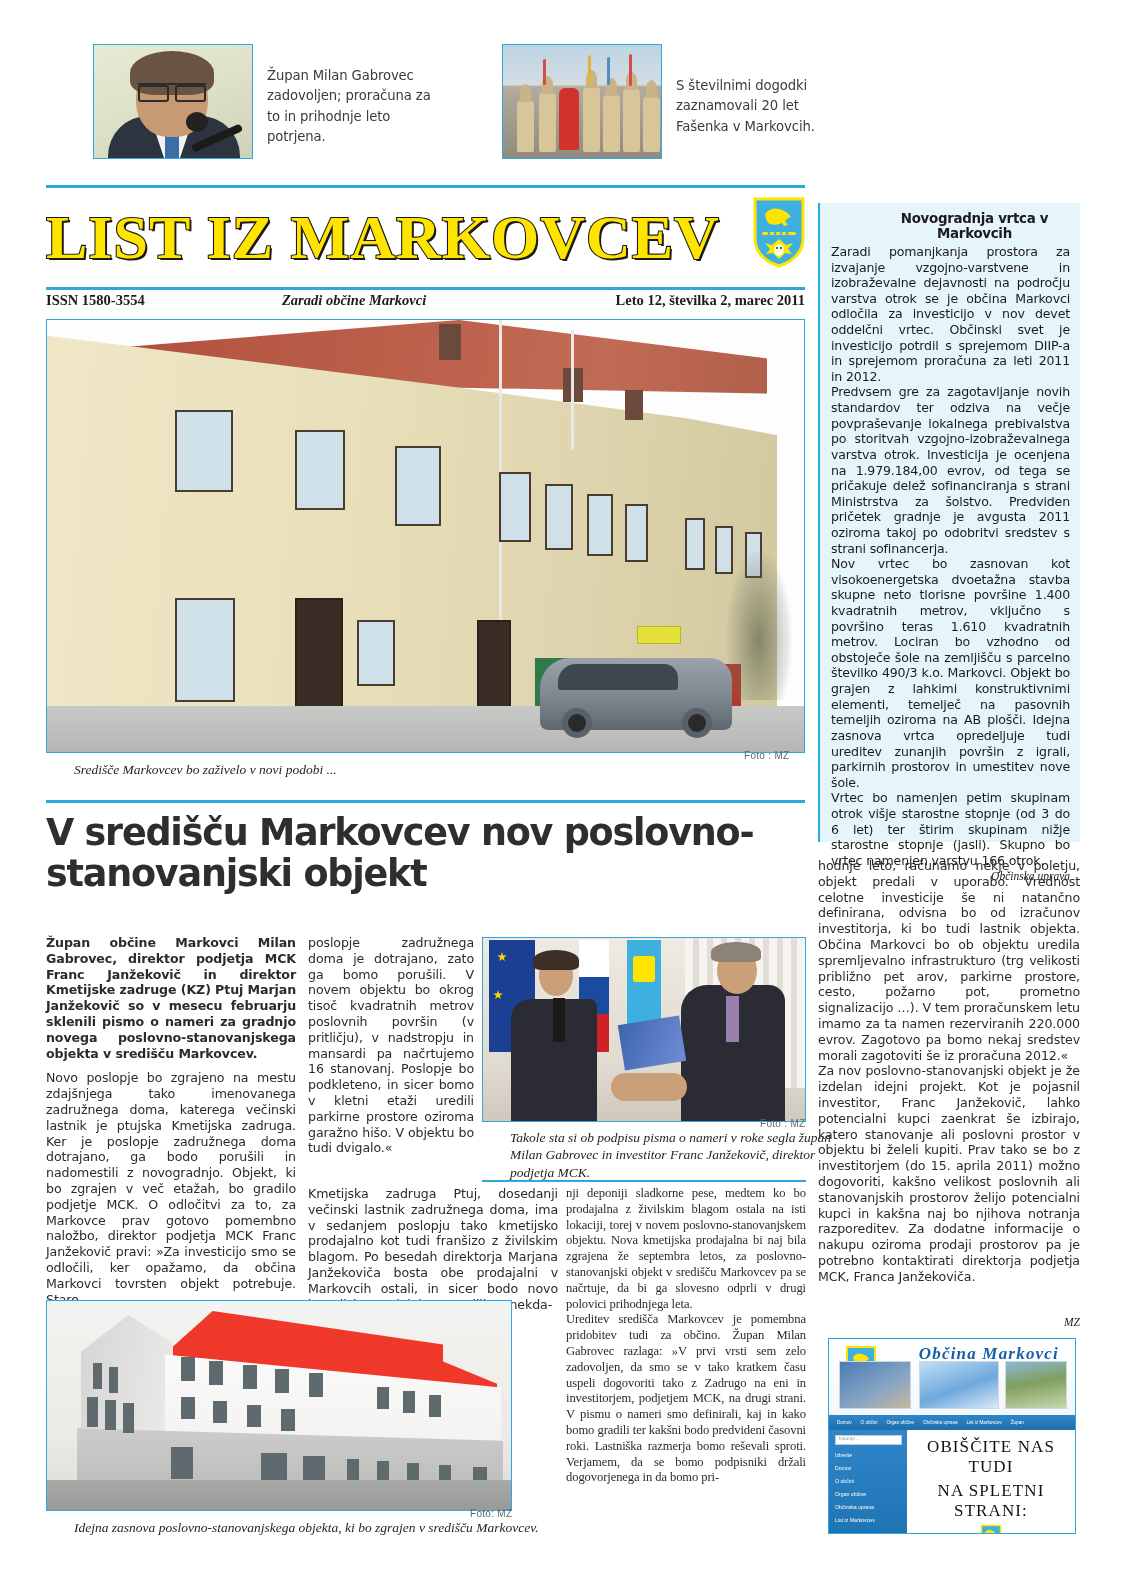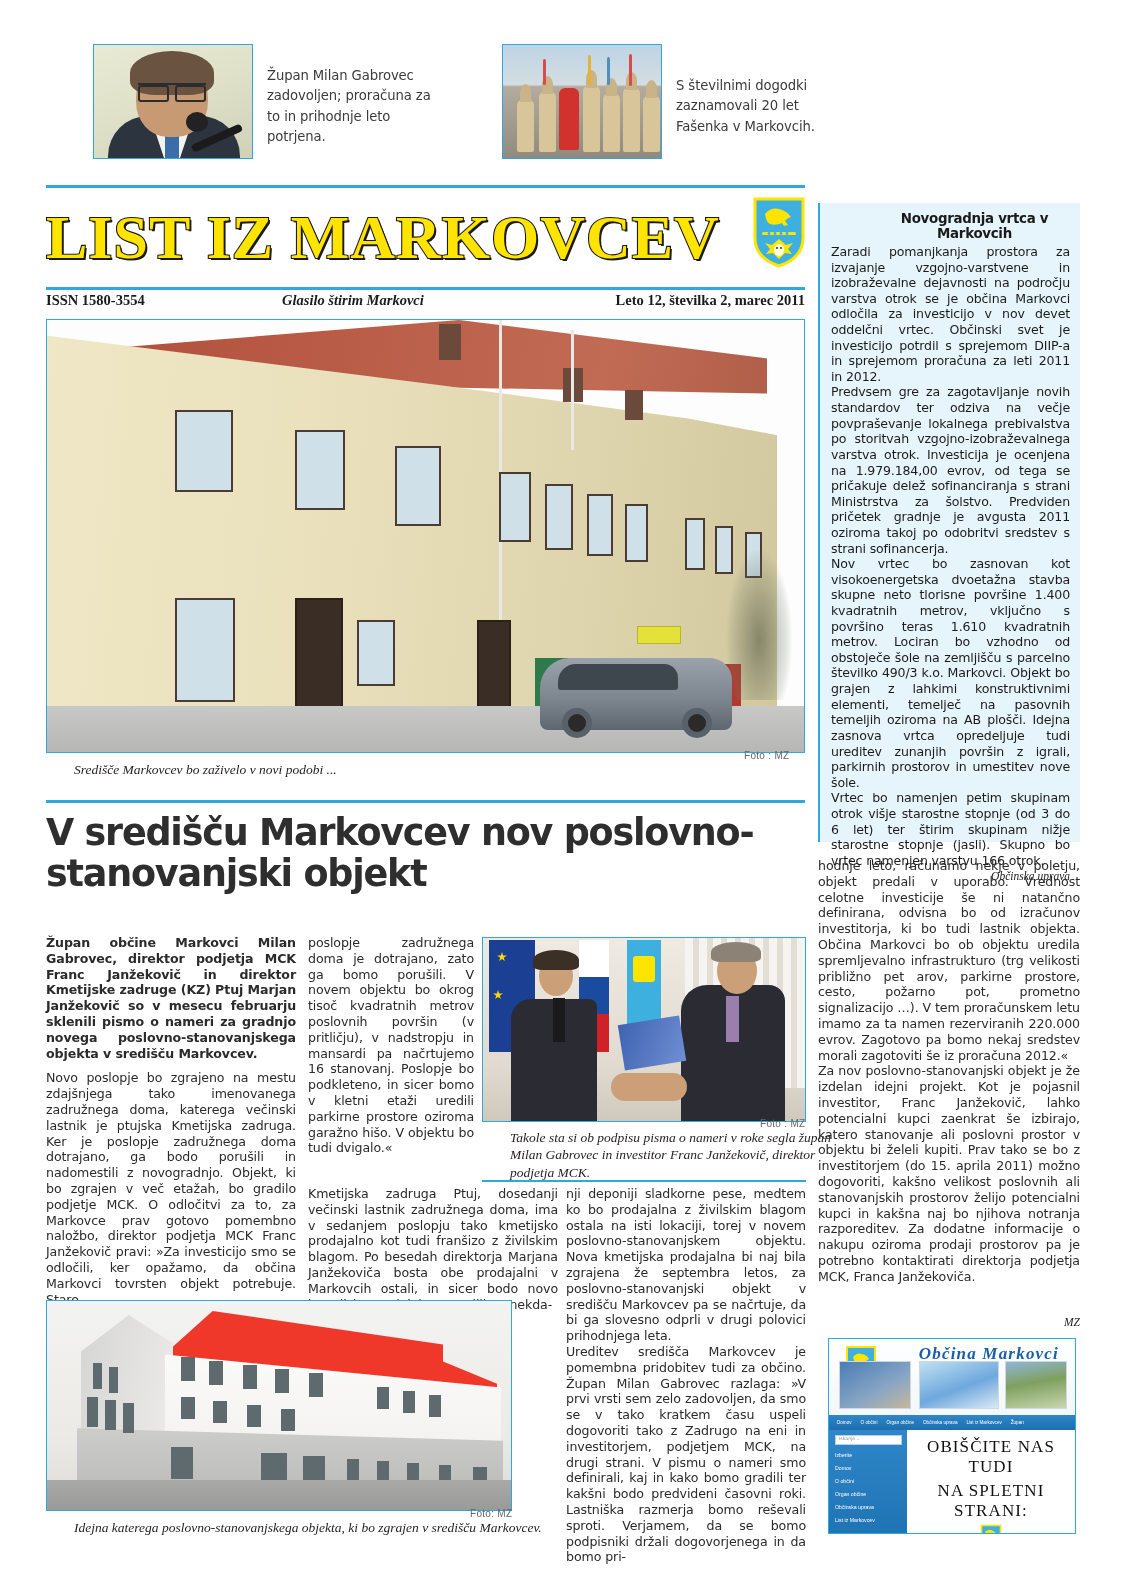--- a/index.html
+++ b/index.html
@@ -295,21 +295,21 @@
   }
 
   
   .col { position: absolute; font-size: 12.6px; line-height: 1.255; text-align: justify; color:#2b2b2b; letter-spacing:-0.1px; }
   .col p { margin: 0; }
   .lead { font-weight: bold; }
 
   .col-1 { left: 46px; top: 935px; width: 250px; }
   .col-2 { left: 308px; top: 935px; width: 166px; }
   .col-2b { left: 308px; top: 1186px; width: 250px; }
-  .col-3 { left: 566px; top: 1186px; width: 240px; }
+  .col-3 { left: 566px; top: 1186px; width: 240px; font-family: Liberation Serif, serif; }
   .col-4 { left: 818px; top: 858px; width: 262px; }
 
   
   .hs-photo {
     position:absolute; left: 482px; top: 937px; width: 324px; height: 185px;
     border: 1.5px solid #2fa8dd; overflow:hidden;
     background: linear-gradient(180deg,#e9e4dc 0%,#dcd6cb 100%);
   }
   .hs-wall{position:absolute; left:0; top:0; width:100%; height:100%; background:linear-gradient(180deg,#efeae2 0%,#e0dad0 70%,#cfc8bd 100%);}
   .hs-blinds{position:absolute; right:0; top:0; width:120px; height:150px;
@@ -485,21 +485,21 @@
         <ellipse cx="27" cy="54" rx="5" ry="6" fill="#fffde0"></ellipse>
         <circle cx="25" cy="52" r="1" fill="#333"></circle>
           <circle cx="29" cy="52" r="1" fill="#333"></circle>
       </svg>
     </div>
   </div>
 
   <div class="issn-rule"></div>
   <div class="issn-bar">
     <span class="left">ISSN 1580-3554</span>
-    <span class="mid">Glasilo štirim Markovci</span>
+    <span class="mid">Zaradi občine Markovci</span>
     <span class="right">Leto 12, številka 2, marec 2011</span>
   </div>
 
   <div class="main-photo">
     <div class="mp-sky"></div>
     <div class="mp-roof"></div>
     <div class="mp-roof2"></div>
     <div class="mp-facade"></div>
     <div class="mp-chimney" style="left:392px;top:4px;width:22px;height:36px;"></div>
     <div class="mp-chimney" style="left:516px;top:48px;width:20px;height:34px;"></div>
@@ -623,21 +623,21 @@
     <div class="rp-win" style="left:214px;top:152px;width:26px;height:32px;"></div>
     <div class="rp-win" style="left:256px;top:155px;width:22px;height:32px;"></div>
     <div class="rp-win" style="left:300px;top:158px;width:12px;height:30px;"></div>
     <div class="rp-win" style="left:330px;top:160px;width:12px;height:30px;"></div>
     <div class="rp-win" style="left:360px;top:162px;width:12px;height:30px;"></div>
     <div class="rp-win" style="left:392px;top:164px;width:12px;height:30px;"></div>
     <div class="rp-win" style="left:426px;top:166px;width:14px;height:30px;"></div>
     <div class="rp-ground"></div>
   </div>
   <div class="foto-credit" style="left:470px; top:1508px;">Foto: MZ</div>
-  <div class="caption" style="left:46px; top:1520px; width:500px;">Idejna katerega poslovno-stanovanjskega objekta, ki bo zgrajen v središču Markovcev.</div>
+  <div class="caption" style="left:46px; top:1520px; width:500px;">Idejna zasnova poslovno-stanovanjskega objekta, ki bo zgrajen v središču Markovcev.</div>
 
   <div class="ad-box">
     <div class="ad-header">
       <div class="ad-crest">
         <svg viewBox="0 0 32 42" width="32" height="42">
           <path d="M2 2 H30 V25 Q30 36 16 41 Q2 36 2 25 Z" fill="#3eb0e0" stroke="#ffe400" stroke-width="2"></path>
           <path d="M8 12 q4 -5 9 -3 q5 1 7 5 l-3 2 l2 3 l-3 0 q-4 2 -8 0 q-3 -2 -4 -7z" fill="#ffe400"></path>
           <rect x="6" y="22" width="20" height="2" fill="#ffe400"></rect>
           <path d="M16 26 l4 4 l4 -1 l-3 4 l3 3 l-4 -1 l-4 4 l-4 -4 l-4 1 l3 -3 l-3 -4 l4 1z" fill="#ffe400"></path>
         </svg>

